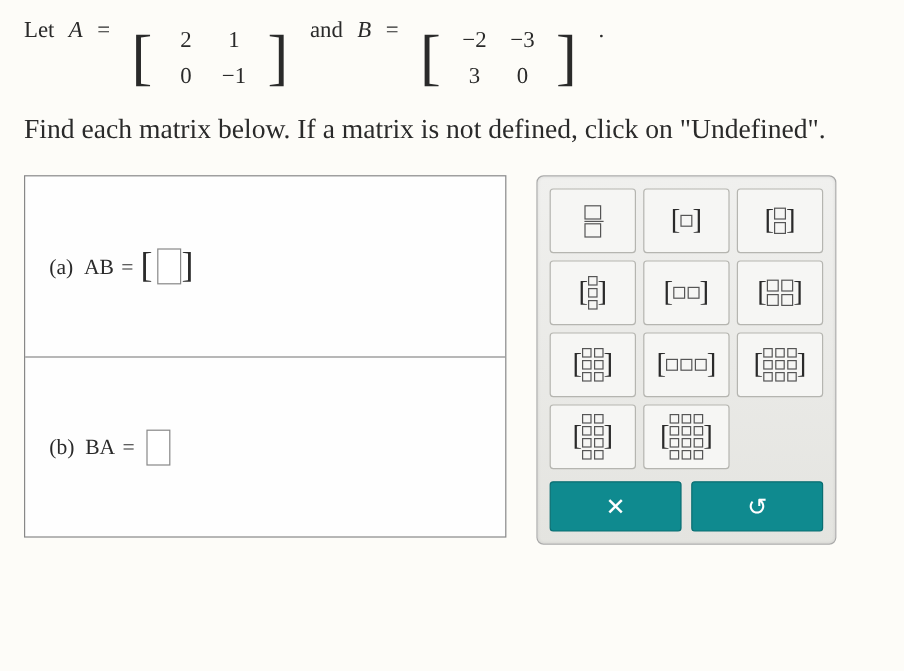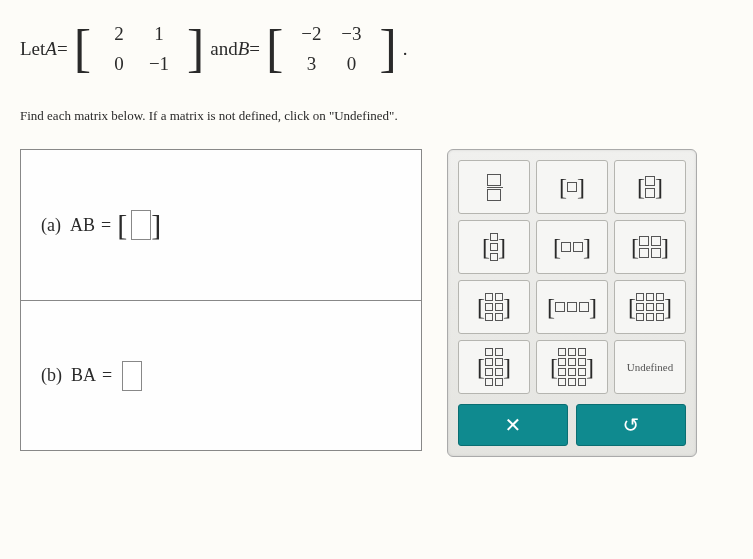--- a/index.html
+++ b/index.html
@@ -7,23 +7,23 @@
   padding: 15px 20px;
   font-family: Georgia, 'Times New Roman', serif;
   background: #fdfcf8;
   color: #2a2a2a;
   width: 753px;
   height: 559px;
   box-sizing: border-box;
 }
 .intro-line {
   display: flex;
-  align-items: center;
   font-size: 19px;
-  margin-bottom: 25px;
+  margin-bottom: 12px;
+  gap: 12px;
 }
 .matrix {
   display: inline-flex;
   align-items: center;
   margin: 0 6px;
 }
 .bracket {
   font-size: 52px;
   font-weight: 100;
   line-height: 0.9;
@@ -38,21 +38,21 @@
   justify-content: space-around;
   padding: 4px 0;
 }
 .matrix-cell {
   min-width: 28px;
   text-align: center;
   font-size: 19px;
   padding: 0 6px;
 }
 .instruction {
-  font-size: 13px;
+  font-size: 23px;
   margin-bottom: 25px;
 }
 .work-area {
   display: flex;
   gap: 25px;
   align-items: flex-start;
 }
 .answer-boxes {
   border: 1px solid #888;
   background: #fefefe;
@@ -349,23 +349,20 @@
               <span class="c"></span>
               <span class="c"></span>
               <span class="c"></span>
               <span class="c"></span>
               <span class="c"></span>
               <span class="c"></span>
             </span>
             <span class="br">]</span>
           </span>
       </div>
-      <div class="palette-btn undefined-btn">
-        <span>Undefined</span>
-      </div>
     </div>
     <div class="action-row">
       <div class="action-btn">
         <span>✕</span>
       </div>
       <div class="action-btn">
         <span>↺</span>
       </div>
     </div>
   </div>

